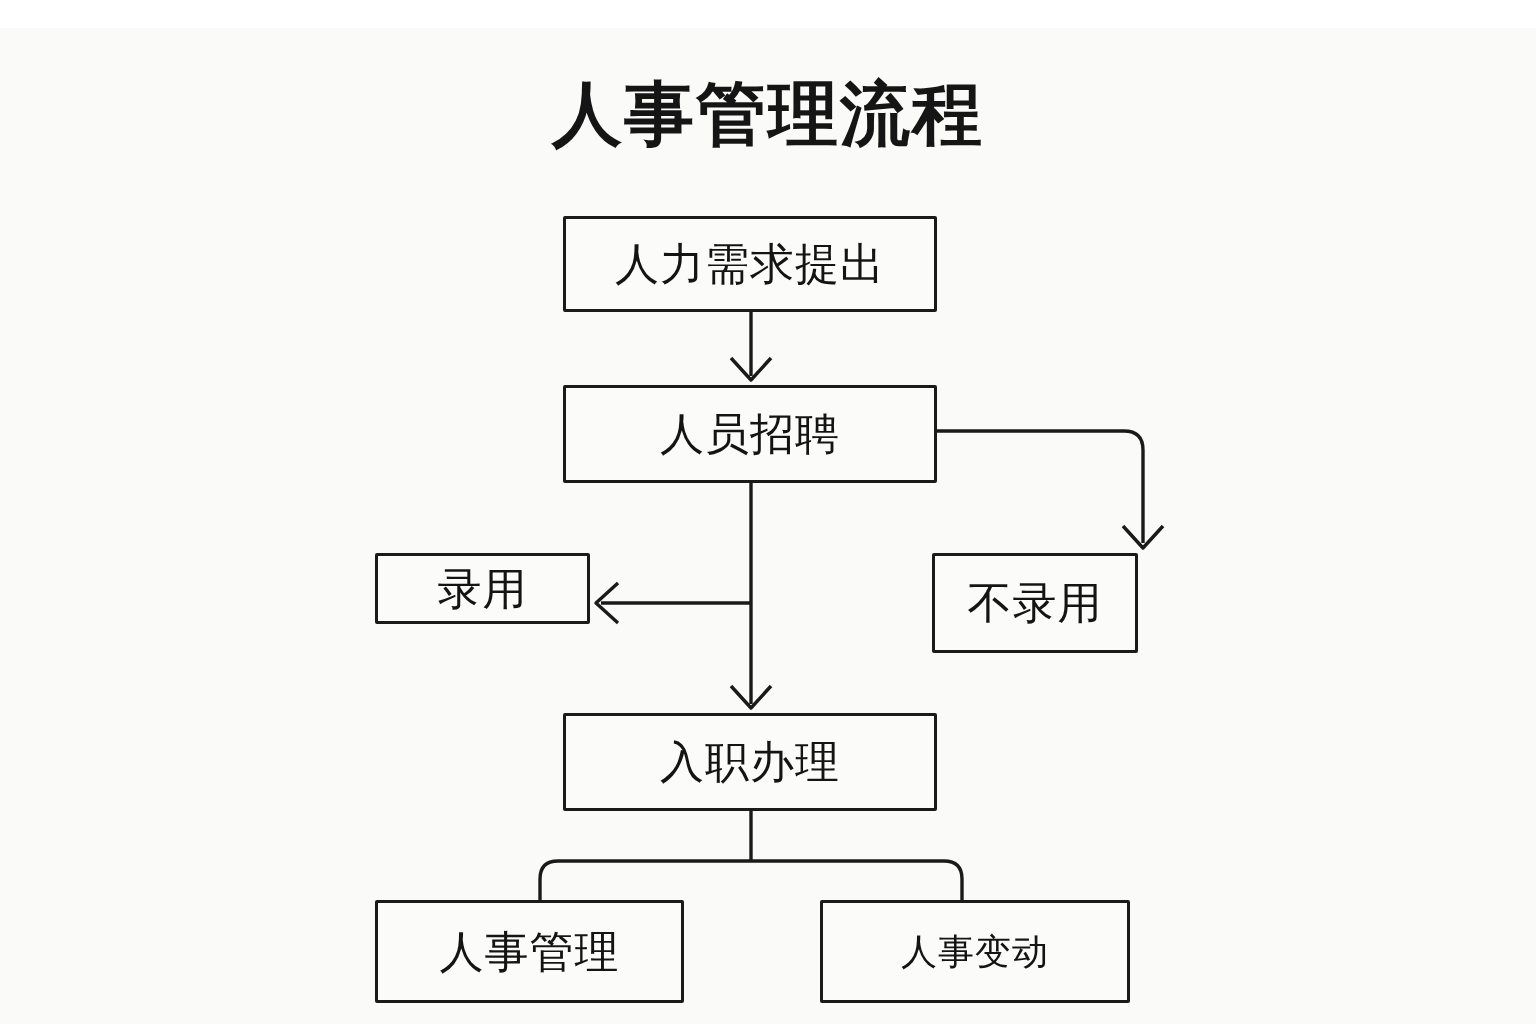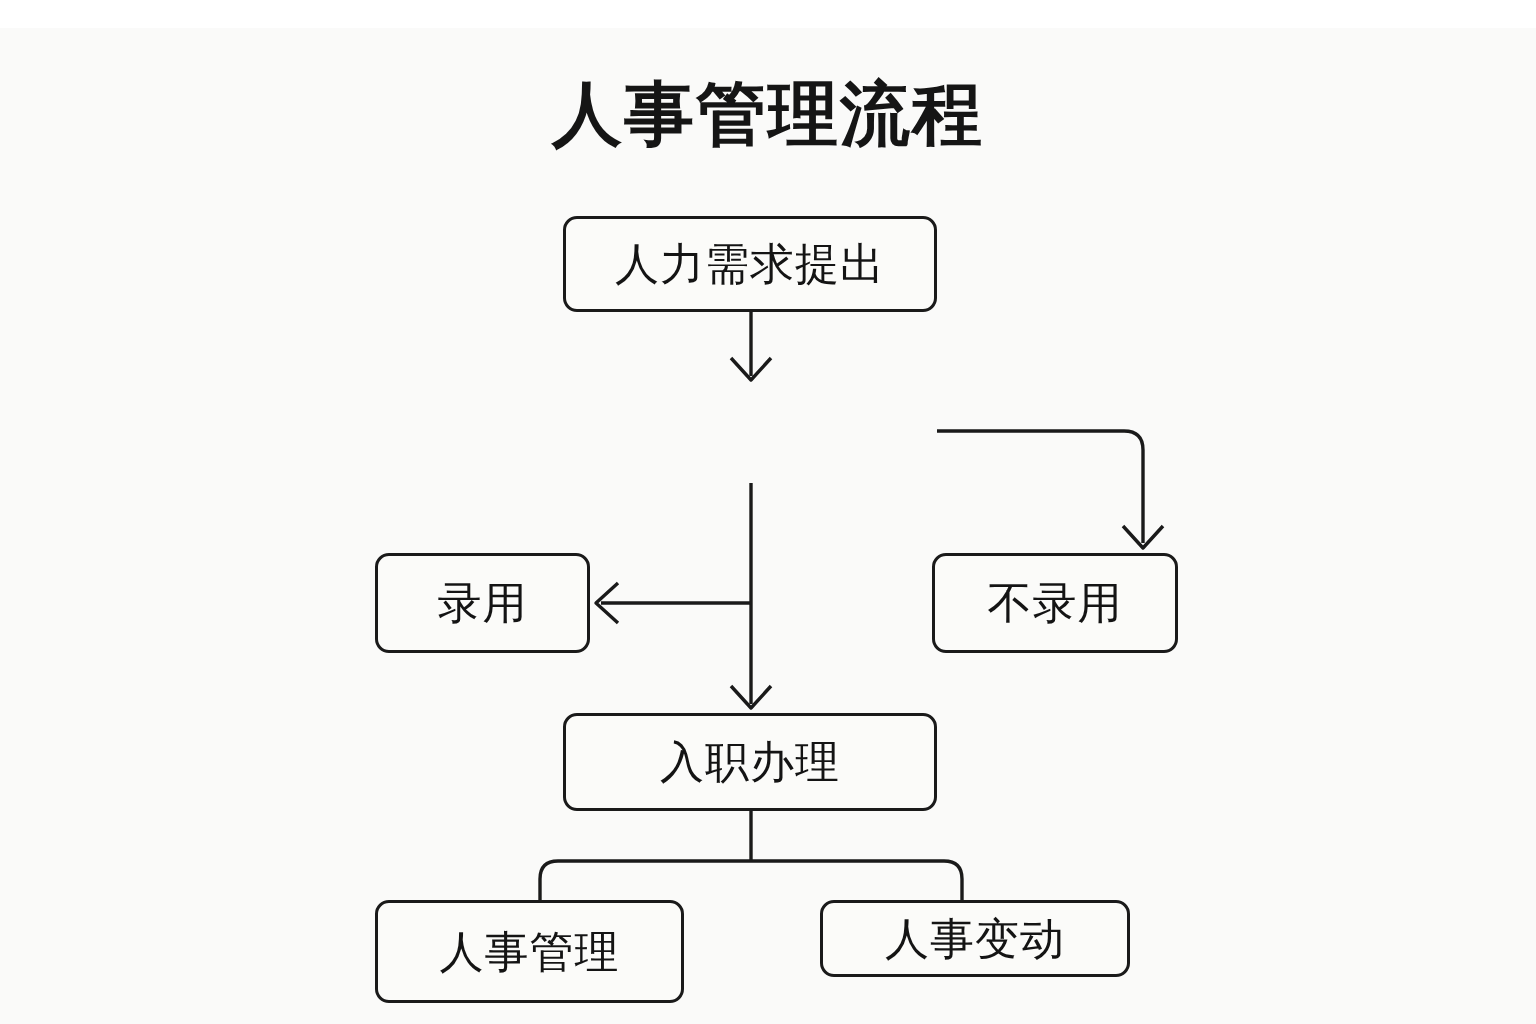--- a/index.html
+++ b/index.html
@@ -40,38 +40,38 @@
     white-space: nowrap;
   }
   .node {
     position: absolute;
     box-sizing: border-box;
     display: flex;
     align-items: center;
     justify-content: center;
     background: #fbfbf9;
     border: 3.5px solid #1a1a1a;
-    border-radius: 14px;
+    border-radius: 2px;
     color: #141414;
     font-weight: 400;
     letter-spacing: 1px;
     white-space: nowrap;
   }
   .node-label {
     display: block;
     line-height: 1;
   }
   
   #node-demand   { left: 563px; top: 188px; width: 374px; height: 96px;  font-size: 44px; }
   #node-recruit  { left: 563px; top: 357px; width: 374px; height: 98px;  font-size: 44px; }
-  #node-hire     { left: 375px; top: 525px; width: 215px; height: 100px; font-size: 44px; }
-  #node-nohire   { left: 932px; top: 525px; width: 246px; height: 100px; font-size: 44px; }
+  #node-hire     { left: 375px; top: 525px; width: 215px; height: 71px; font-size: 44px; }
+  #node-nohire   { left: 932px; top: 525px; width: 206px; height: 100px; font-size: 44px; }
   #node-onboard  { left: 563px; top: 685px; width: 374px; height: 98px;  font-size: 44px; }
   #node-hrmgmt   { left: 375px; top: 872px; width: 309px; height: 103px; font-size: 44px; }
-  #node-hrchange { left: 820px; top: 872px; width: 310px; height: 77px; font-size: 44px; }
+  #node-hrchange { left: 820px; top: 872px; width: 310px; height: 103px; font-size: 36px; }
 </style>
 </head>
 <body>
 
 <div id="stage">
 
   <div class="chart-title">人事管理流程</div>
 
   <svg id="wires" viewBox="0 0 1536 1024" xmlns="http://www.w3.org/2000/svg">
     <defs>
@@ -99,20 +99,23 @@
 
       <path d="M 751 782 L 751 833"></path>
       <path d="M 540 872 L 540 851 Q 540 833 558 833 L 944 833 Q 962 833 962 851 L 962 872"></path>
     </g>
   </svg>
 
   <div class="node" id="node-demand">
     <span class="node-label">人力需求提出</span>
   </div>
 
+  <div class="node" id="node-recruit">
+    <span class="node-label">人员招聘</span>
+  </div>
 
   <div class="node" id="node-hire">
     <span class="node-label">录用</span>
   </div>
 
   <div class="node" id="node-nohire">
     <span class="node-label">不录用</span>
   </div>
 
   <div class="node" id="node-onboard">

